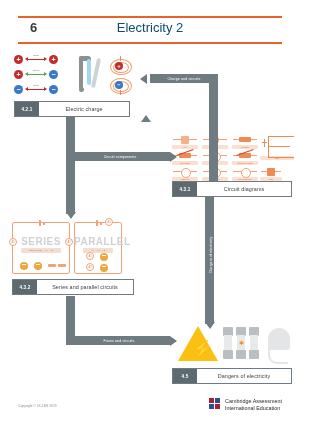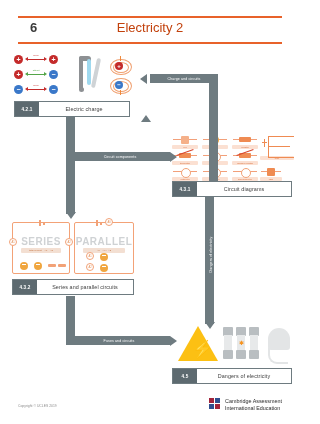--- a/index.html
+++ b/index.html
@@ -16,21 +16,21 @@
   
   .rule{position:absolute;left:18px;right:18px;height:1.6px;background:#e8622a;}
   .rule-top{top:16px;}
   .rule-bot{top:42px;}
   .chapter-num{
     position:absolute;left:30px;top:20px;
     font-size:13px;font-weight:bold;color:#3a3a3a;letter-spacing:.2px;
   }
   .chapter-title{
     position:absolute;left:0;right:0;top:20px;
-    text-align:center;font-size:13px;color:#c2410c;
+    text-align:center;font-size:13px;color:#0c4a6e;
   }
 
   
   .topic{position:absolute;display:flex;align-items:stretch;
          border:1px solid #6e7b80;background:#ffffff;height:14px;}
   .topic .code{
     background:#5d6a70;color:#ffffff;font-size:4.6px;font-weight:bold;
     display:flex;align-items:center;justify-content:center;
     width:24px;flex:0 0 24px;letter-spacing:.2px;
   }
@@ -85,21 +85,21 @@
   .symchip{position:absolute;top:1.5px;left:9px;width:8px;height:8px;background:#f5b089;border-radius:1px;}
   .symlabel{height:4.4px;background:#fbe0d2;border-radius:1px;color:#d8713f;
             font-size:2.3px;display:flex;align-items:center;justify-content:center;
             overflow:hidden;white-space:nowrap;}
   .bigcircuit{position:absolute;right:0;top:0;width:34px;height:26px;}
   .bcline{position:absolute;background:#ef8b52;}
 
   
   .sp{position:absolute;top:222px;height:52px;}
   .sp-series{left:12px;width:58px;}
-  .sp-parallel{left:74px;width:60px;}
+  .sp-parallel{left:74px;width:48px;}
   .spbox{position:absolute;inset:0;border:1.2px solid #f3a277;border-radius:2px;}
   .sptitle{position:absolute;left:0;right:0;top:14px;text-align:center;
            font-size:10px;font-weight:bold;color:#cfd2d4;letter-spacing:.5px;}
   .spformula{position:absolute;left:9px;right:9px;top:26px;height:5px;
              background:#f3dfd2;border-radius:1px;color:#c2713f;font-size:2.4px;
              display:flex;align-items:center;justify-content:center;white-space:nowrap;}
   .lamp{position:absolute;width:8px;height:8px;border-radius:50%;background:#f0a63f;}
   .lamp::before,.lamp::after{content:"";position:absolute;inset:1.6px;border-top:1px solid #fff;}
   .meter{position:absolute;width:6px;height:6px;border-radius:50%;border:1px solid #f2a277;
          background:#fff;color:#e08a4f;font-size:2.6px;display:flex;

